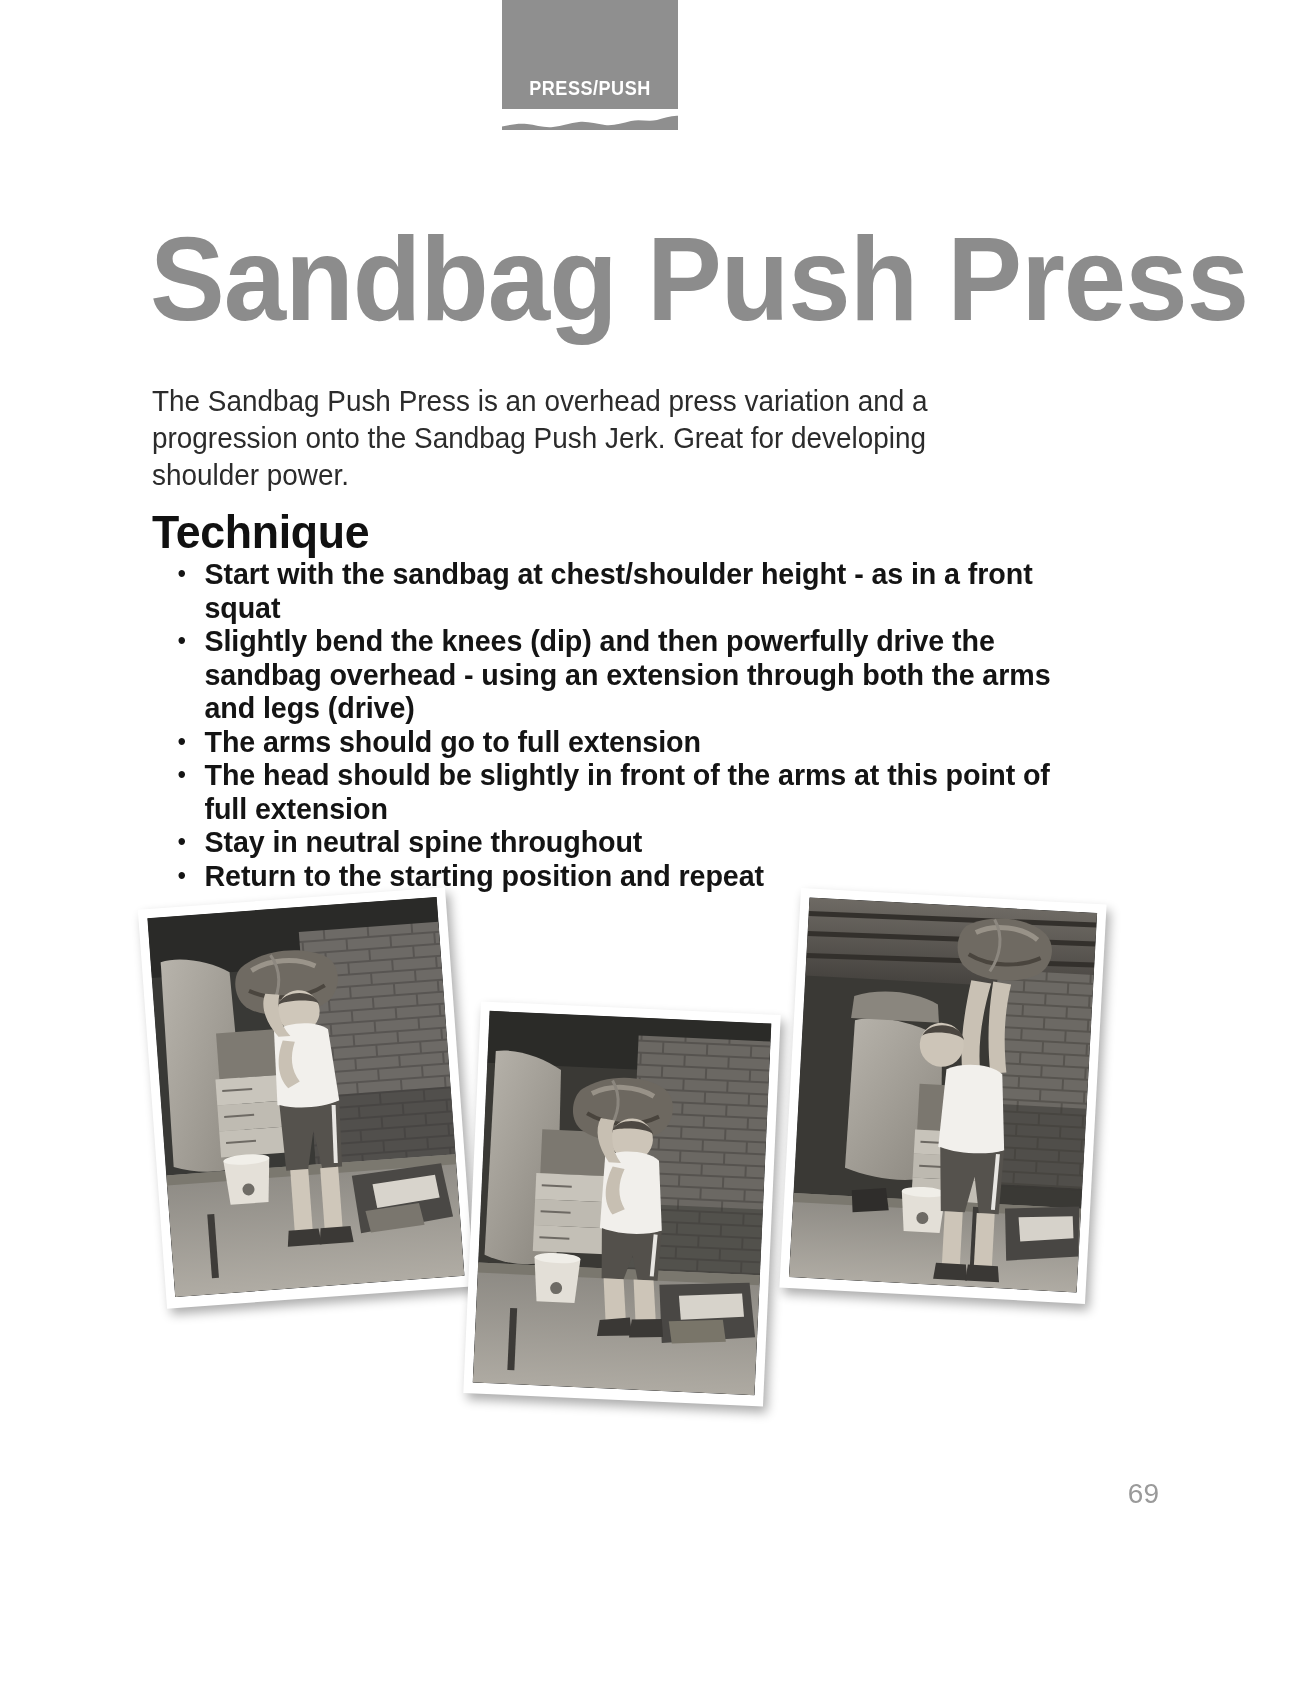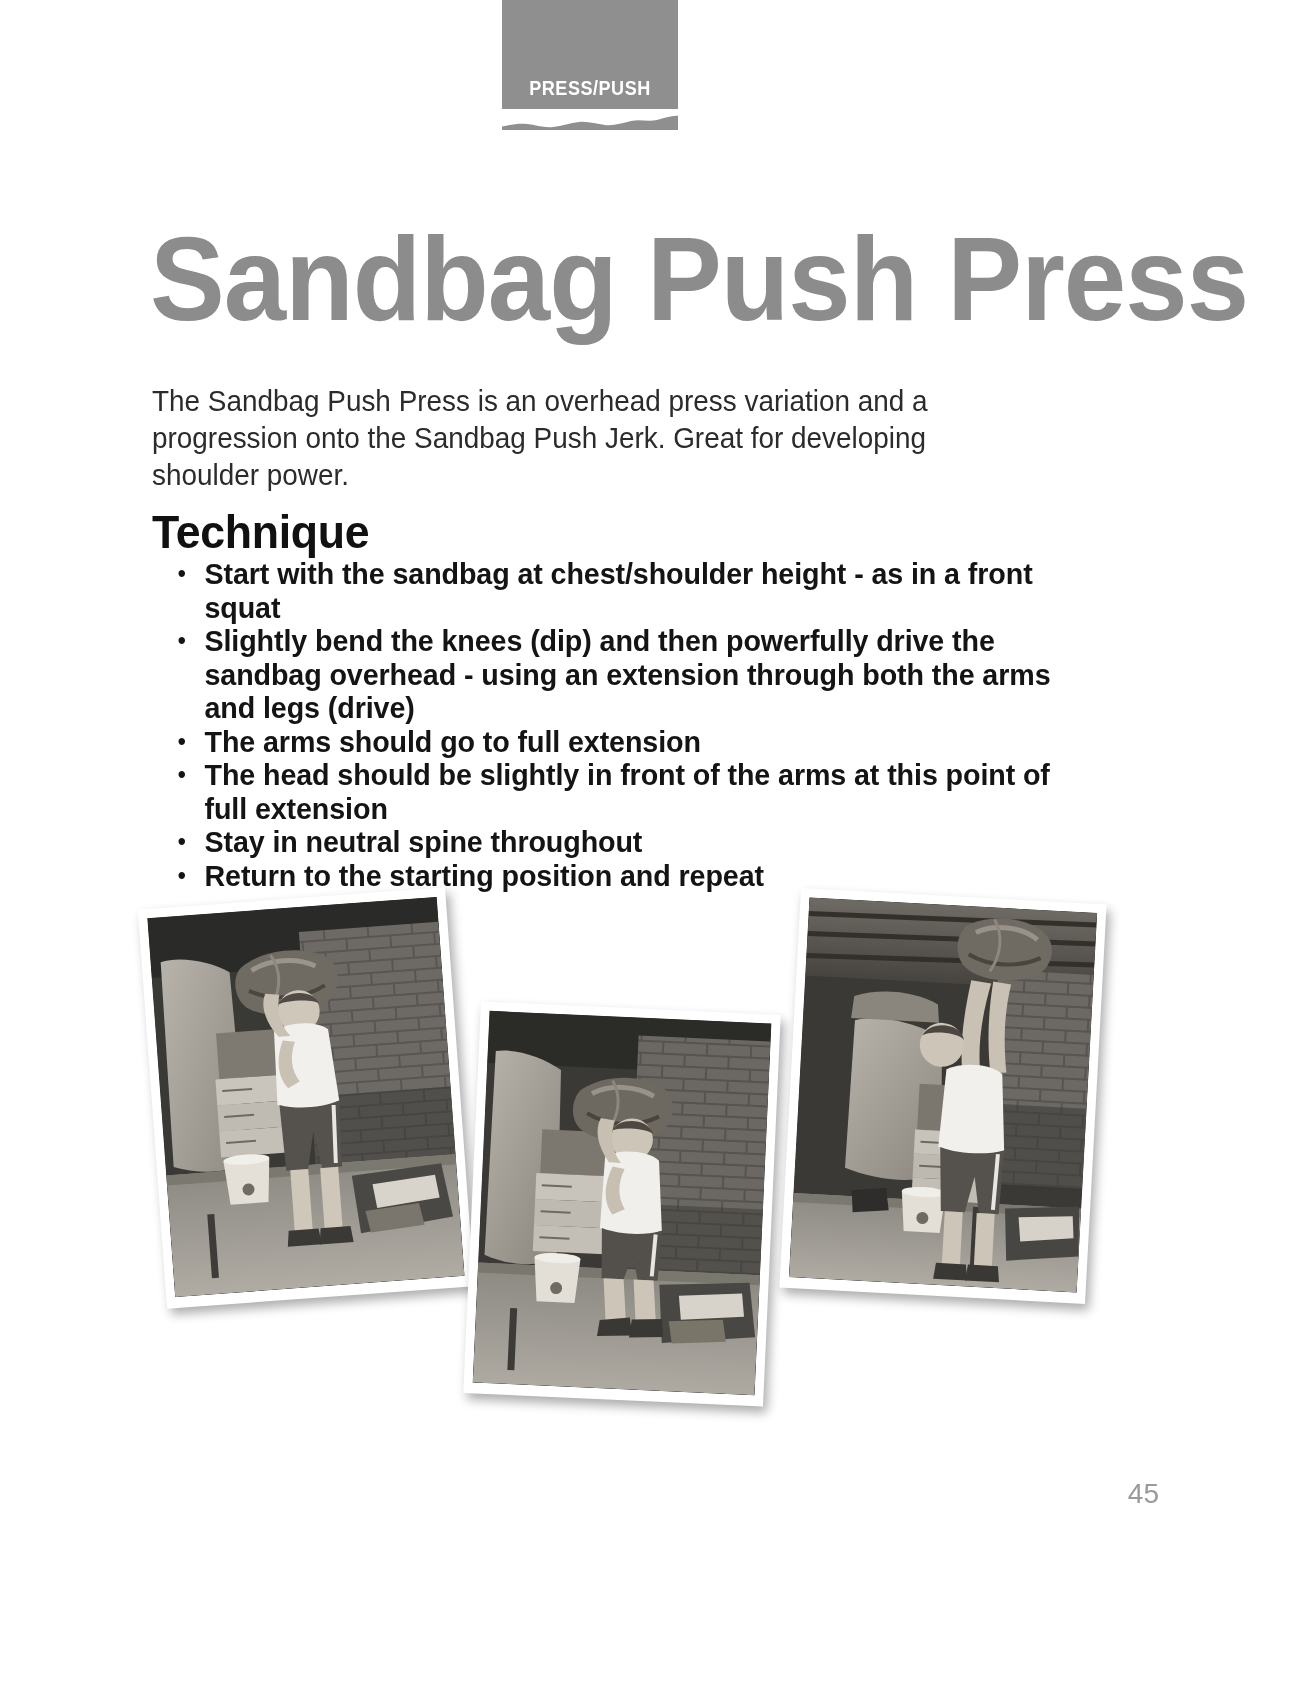--- a/index.html
+++ b/index.html
@@ -413,13 +413,13 @@
         <rect x="152" y="306" width="18" height="54" fill="#cdc5b8"></rect>
         <rect x="184" y="306" width="18" height="54" fill="#cdc5b8"></rect>
         <path d="M146,358 L176,358 L178,374 L144,374 Z" fill="#3a3835"></path>
         <path d="M178,358 L208,358 L210,374 L176,374 Z" fill="#3a3835"></path>
       </svg>
     </div>
   </div>
 
 </div>
 
-<div class="page-number">45</div>
+<div class="page-number">69</div>
 
 </body></html>

